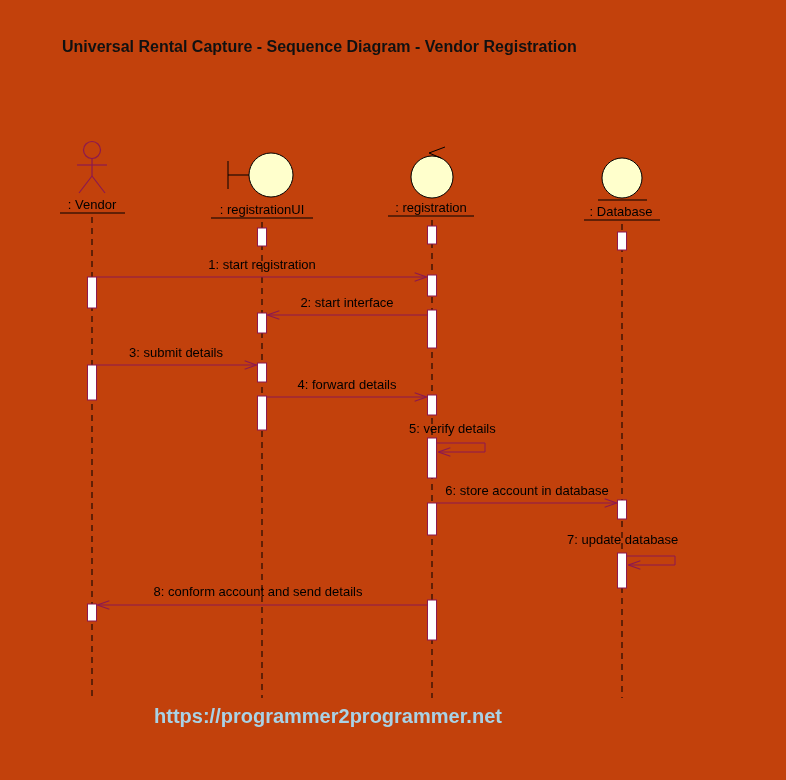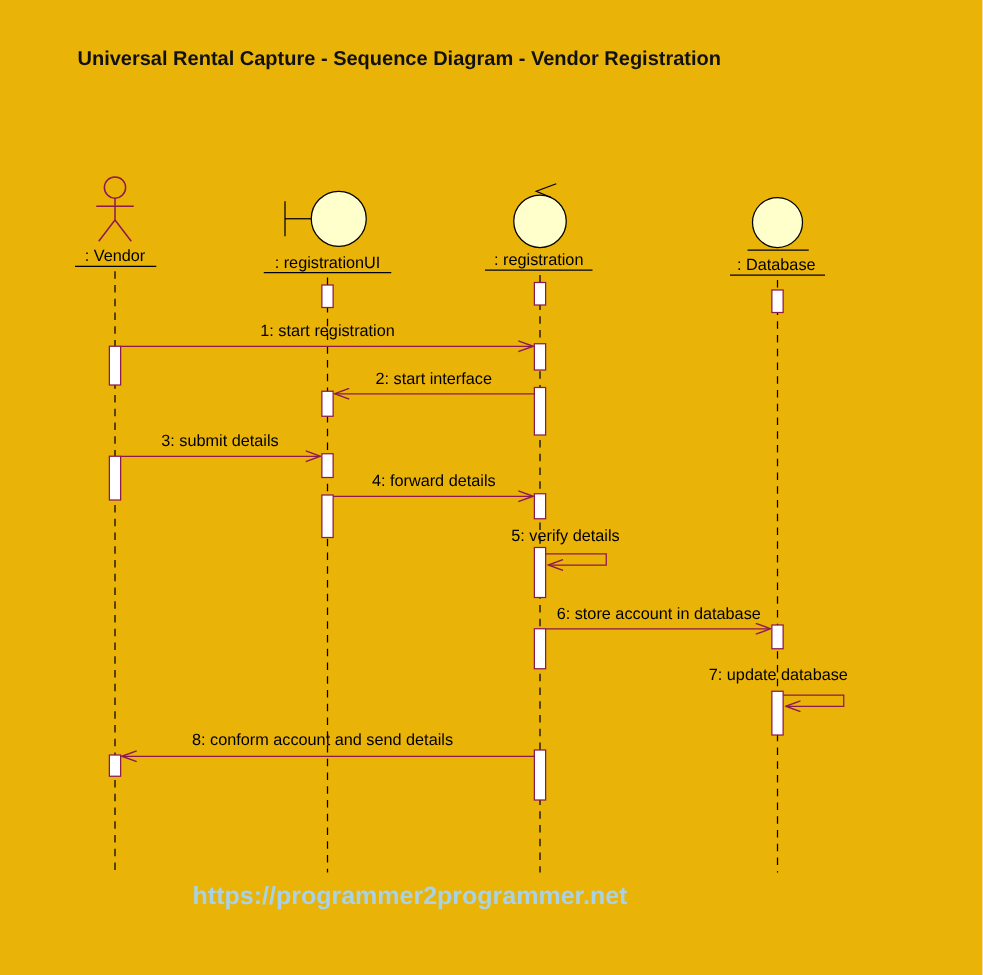--- a/index.html
+++ b/index.html
@@ -1,16 +1,16 @@
 <!DOCTYPE html>
 <html><head>
 <meta charset="utf-8">
 <style>
   html,body{margin:0;padding:0;background:#ffffff;}
-  #canvas{position:relative;width:786px;height:780px;background:#eab308;overflow:hidden;}
+  #canvas{position:relative;width:786px;height:780px;background:#c2410c;overflow:hidden;}
   svg{font-family:"Liberation Sans",sans-serif;}
   .title-text{font-weight:bold;font-size:16px;fill:#111111;}
   .obj-label{font-size:13px;fill:#000000;text-anchor:middle;}
   .msg-label{font-size:13px;fill:#000000;}
   .mid{text-anchor:middle;}
   .watermark-text{font-weight:bold;font-size:20px;fill:#A9D2E6;text-anchor:middle;}
   .lifeline{stroke:#000000;stroke-width:1;stroke-dasharray:6 5;}
   .activation{fill:#ffffff;stroke:#8C1950;stroke-width:1;}
   .msg-line{stroke:#8C1950;stroke-width:1;fill:none;}
   .head-circle{fill:#FFFFCC;stroke:#000000;stroke-width:1;}

